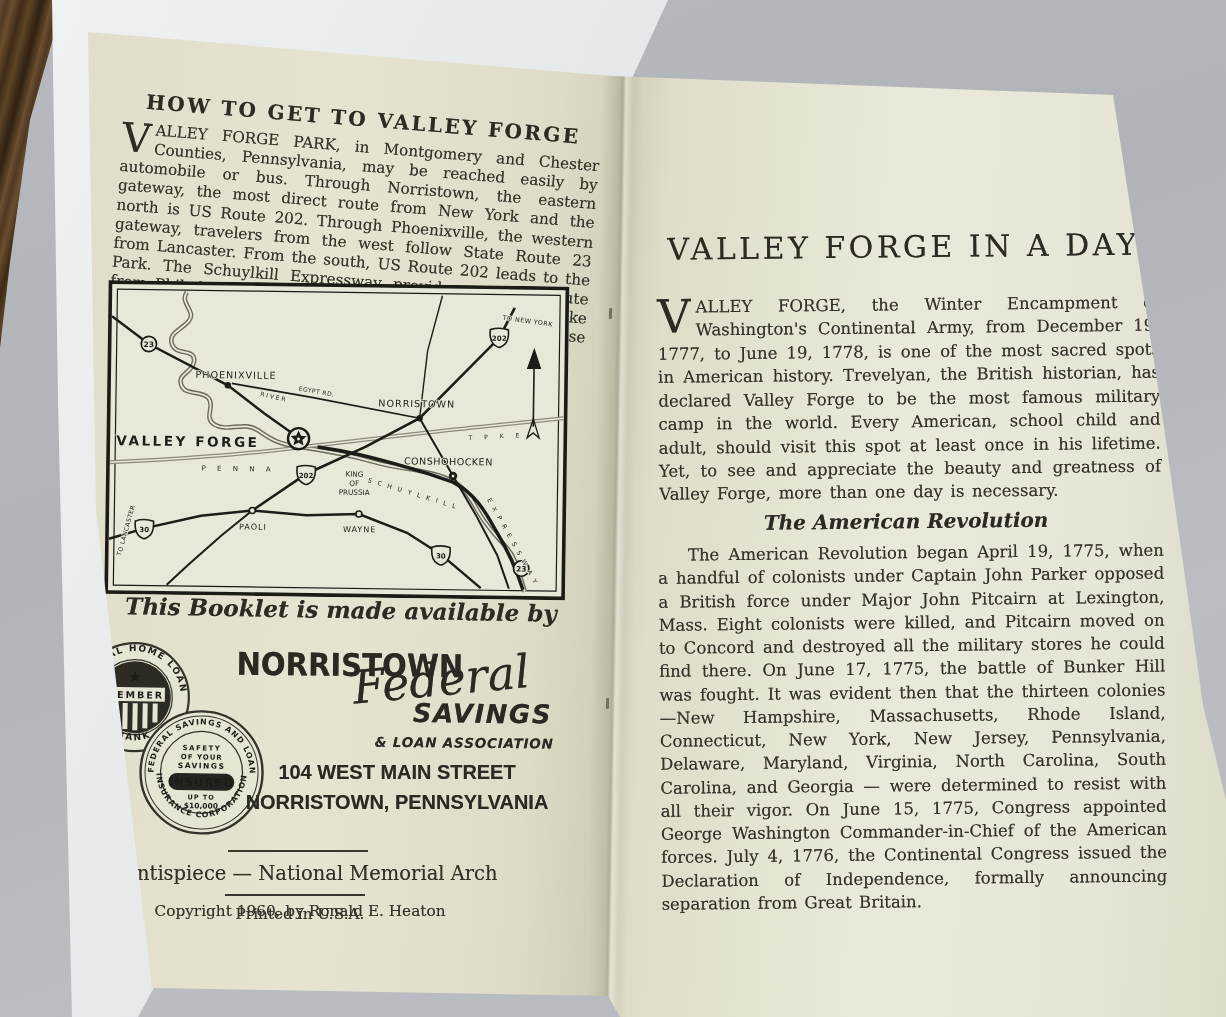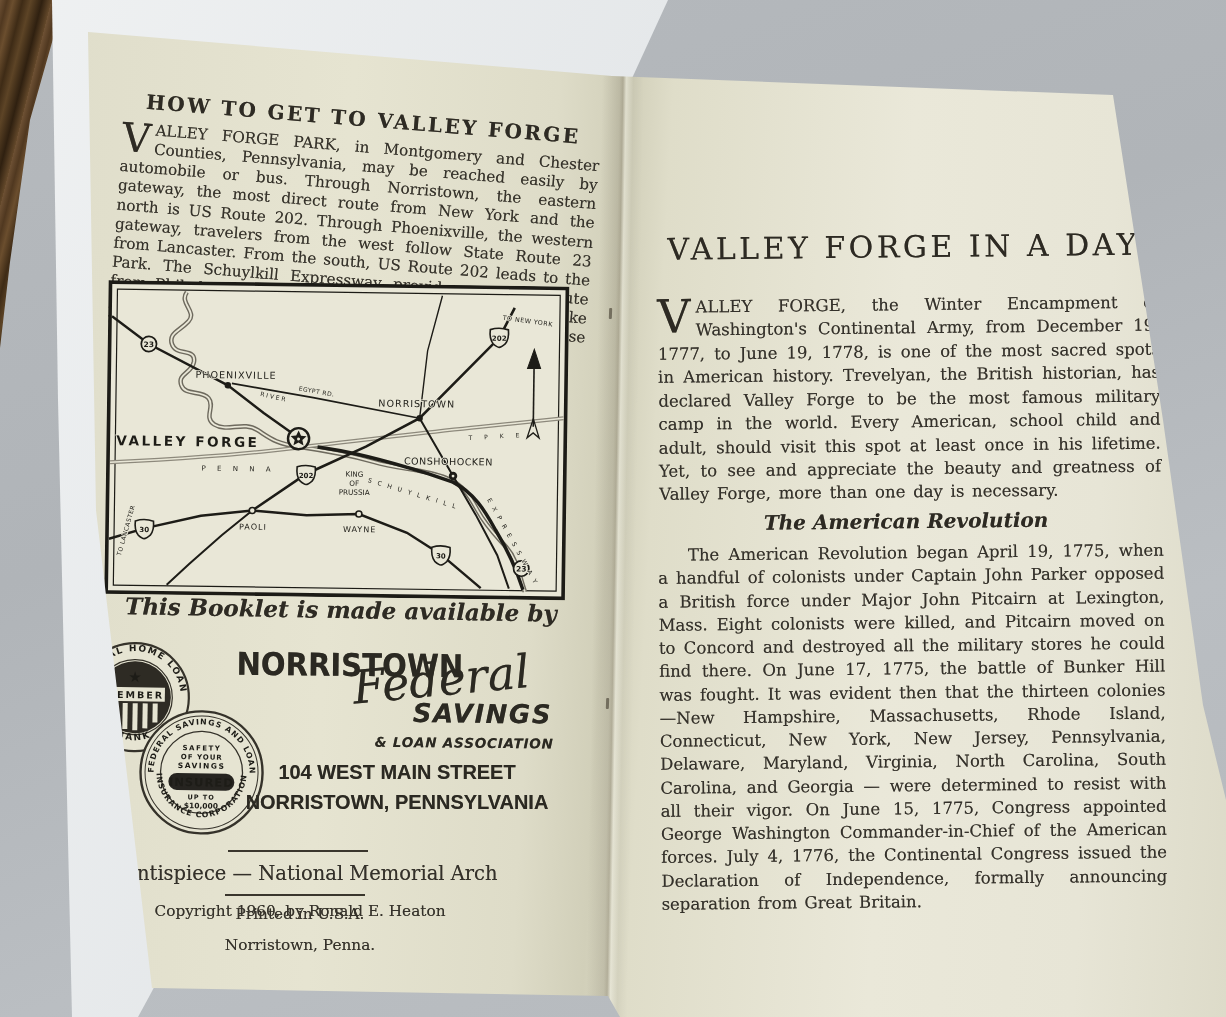--- a/index.html
+++ b/index.html
@@ -203,21 +203,20 @@
       </div>
 
       <div class="blk addr tshadow" style="top:720px;">104 WEST MAIN STREET</div>
       <div class="blk addr tshadow" style="top:750px;">NORRISTOWN, PENNSYLVANIA</div>
 
       <div class="blk rule" style="left:168px;top:810px;width:140px;"></div>
       <div class="blk frontis tshadow">Frontispiece — National Memorial Arch</div>
       <div class="blk rule" style="left:165px;top:854px;width:140px;"></div>
 
       <div class="blk copy tshadow" style="top:862px;">Copyright 1960, by Ronald E. Heaton</div>
-      <div class="blk copy tshadow" style="top:896px;">Norristown, Penna.</div>
       <div class="blk copy tshadow" style="top:865px;">Printed in U.S.A.</div>
     </div>
 
     <div class="page page-right">
       <div class="rp-rot blk">
         <div class="rp-title tshadow">VALLEY FORGE IN A DAY</div>
         <div class="rp-para1 tshadow"><span class="rp-drop">V</span><span>ALLEY FORGE, the Winter Encampment of Washington's Continental Army, from December 19, 1777, to June 19, 1778, is one of the most sacred spots in American history. Trevelyan, the British historian, has declared Valley Forge to be the most famous military camp in the world. Every American, school child and adult, should visit this spot at least once in his lifetime. Yet, to see and appreciate the beauty and greatness of Valley Forge, more than one day is necessary.</span></div>
         <div class="rp-sub tshadow">The American Revolution</div>
         <div class="rp-para2 tshadow">The American Revolution began April 19, 1775, when a handful of colonists under Captain John Parker opposed a British force under Major John Pitcairn at Lexington, Mass. Eight colonists were killed, and Pitcairn moved on to Concord and destroyed all the military stores he could find there. On June 17, 1775, the battle of Bunker Hill was fought.  It was evident then that the thirteen colonies—New Hampshire, Massachusetts, Rhode Island, Connecticut, New York, New Jersey, Pennsylvania, Delaware, Maryland, Virginia, North Carolina, South Carolina, and Georgia — were determined to resist with all their vigor. On June 15, 1775, Congress appointed George Washington Commander-in-Chief of the American forces. July 4, 1776, the Continental Congress issued the Declaration of Independence, formally announcing separation from Great Britain.</div>
       </div>

